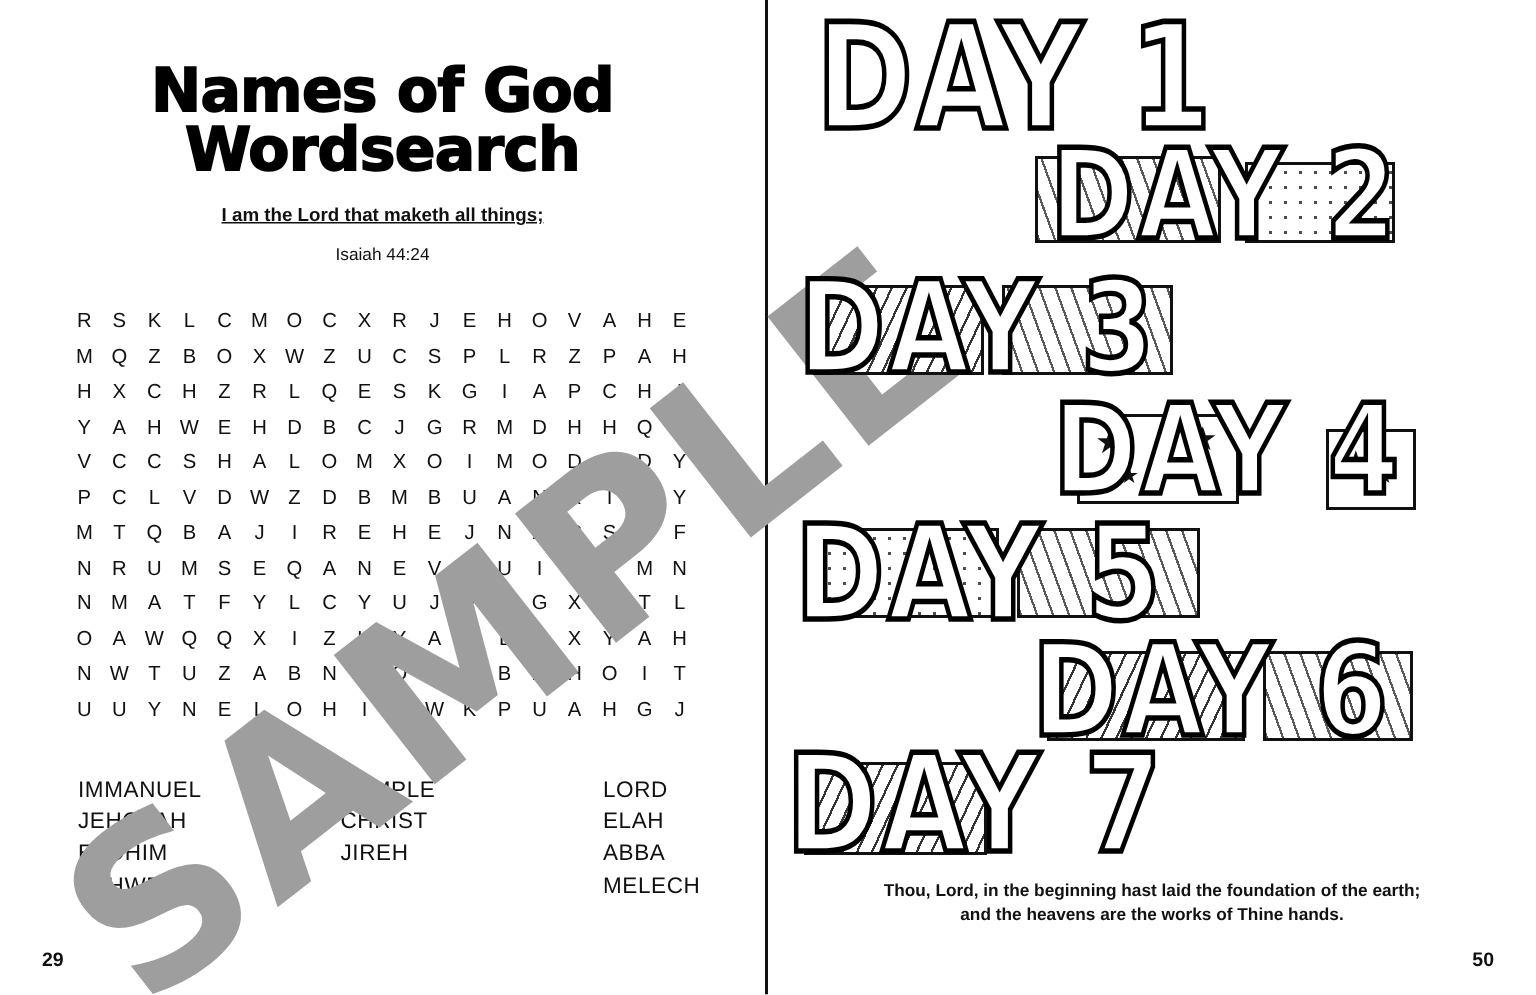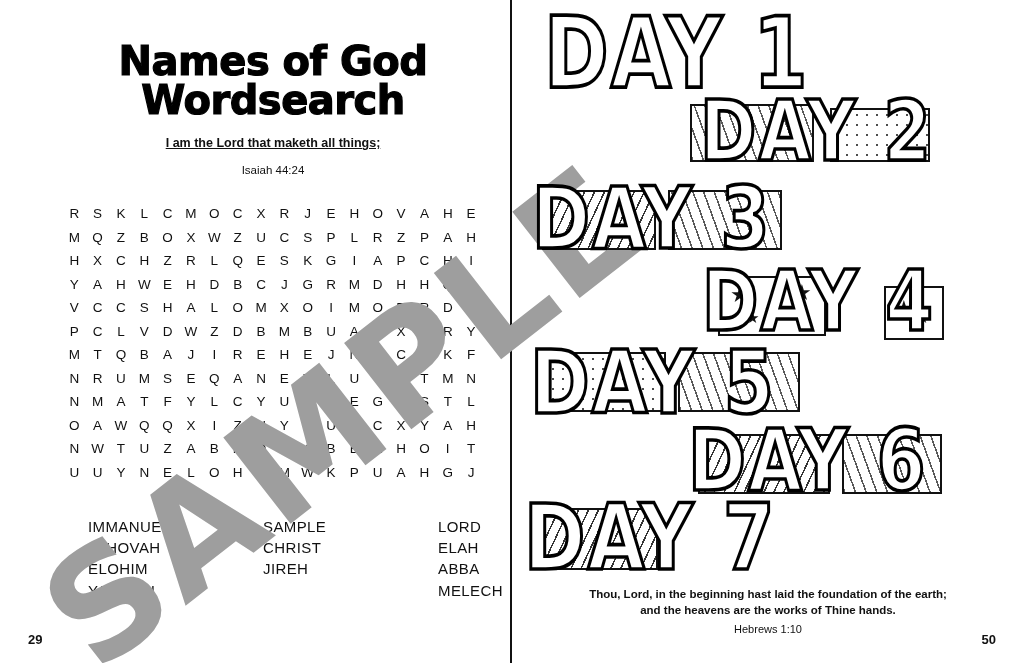--- a/index.html
+++ b/index.html
@@ -12,21 +12,21 @@
   }
   .spread{
     position:absolute;inset:0;
     display:flex;
   }
   .page{
     position:relative;
     height:663px;
     box-sizing:border-box;
   }
-  .page-left{width:512px;border-right:2px solid #111;padding-left:36px;}
+  .page-left{width:512px;border-right:2px solid #111;}
   .page-right{width:512px;}
 
   
   .ws-title{
     text-align:center;
     font-family:"DejaVu Sans", sans-serif;
     font-weight:bold;
     font-size:40px;
     line-height:0.98;
     letter-spacing:-0.5px;
@@ -503,19 +503,18 @@
       <div class="day d4">DAY 4</div>
       <div class="day d5">DAY 5</div>
       <div class="day d6">DAY 6</div>
       <div class="day d7">DAY 7</div>
     </div>
 
     <div class="scripture">
       <div>Thou, Lord, in the beginning hast laid the foundation of the earth;</div>
       <div>and the heavens are the works of Thine hands.</div>
     </div>
-    <div class="scripture-ref">Hebrews 1:10</div>
 
     <div class="pagenum pagenum-right">50</div>
 
   </div>
 
 </div>
 
 </body></html>

